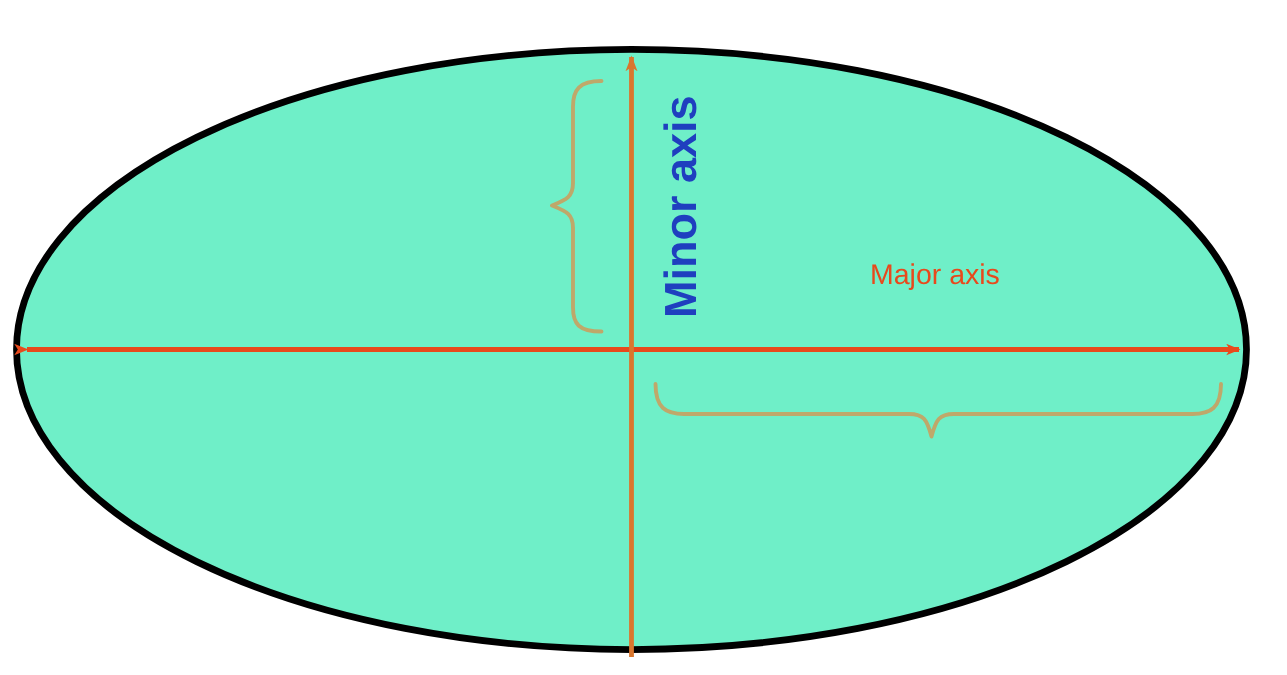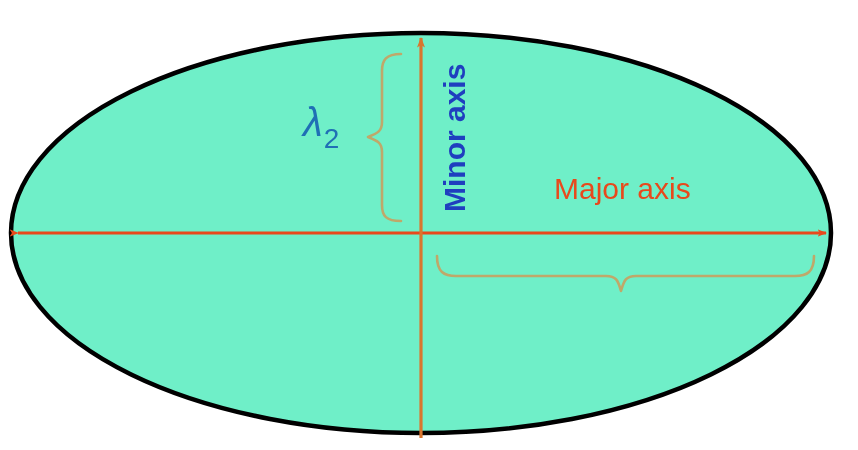--- a/index.html
+++ b/index.html
@@ -38,23 +38,23 @@
   #label-minor-axis {
     left: 440px;
     top: 40px;
     font-size: 30px;
     font-weight: 700;
     color: #1f3fbf;
     transform-origin: left top;
     transform: rotate(-90deg) translate(-172px, 0px);
   }
   #label-major-axis {
-    left: 554px;
+    left: 580px;
     top: 174px;
-    font-size: 30px;
+    font-size: 19px;
     font-weight: 400;
     color: #e8491c;
   }
   #label-lambda2 {
     left: 303px;
     top: 102px;
     font-size: 40px;
     font-style: italic;
     color: #1f6fb5;
   }
@@ -116,18 +116,15 @@
              C382,131 378,133 368,137
              C378,141 382,143 382,152
              L382,205
              C382,216 386,221 401,221" fill="none" stroke="#bfa86a" stroke-width="2.6" stroke-linecap="round" stroke-linejoin="round"></path>
   </svg>
 
   <div class="lbl" id="label-minor-axis">Minor axis</div>
 
   <div class="lbl" id="label-major-axis">Major axis</div>
 
-  <div class="lbl" id="label-lambda2">
-    <span>λ</span><span class="sub">2</span>
-  </div>
 
 
 </div>
 
 </body></html>

